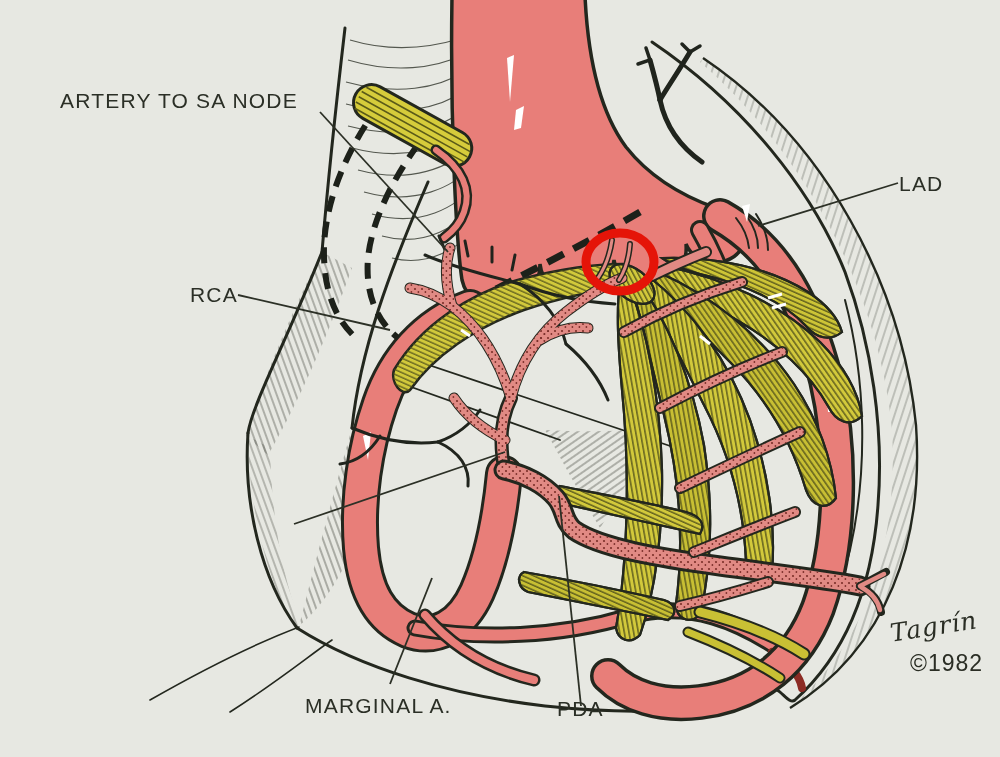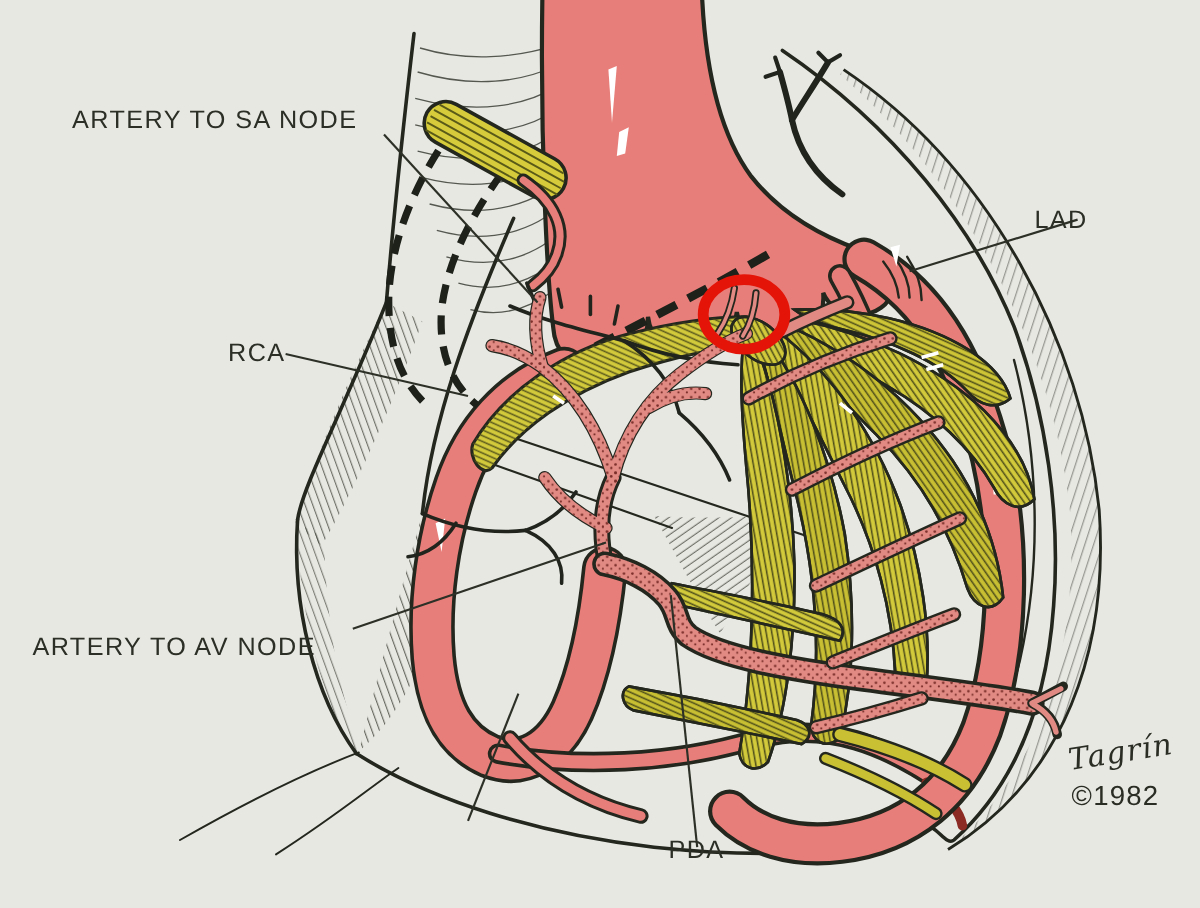--- a/index.html
+++ b/index.html
@@ -11,21 +11,21 @@
   #art{position:absolute;left:0;top:0;}
   .lbl{
     position:absolute;color:#2b2f26;font-size:21px;letter-spacing:1.2px;
     white-space:nowrap;user-select:none;
   }
   .sig-name{
     position:absolute;color:#2a2d24;font-family:"DejaVu Serif",serif;
     font-style:italic;font-size:25px;transform:rotate(-9deg);letter-spacing:1px;
   }
   .sig-year{
-    position:absolute;color:#2a2d24;font-size:23px;letter-spacing:1px;
+    position:absolute;color:#2a2d24;font-size:23px;letter-spacing:1px;margin-left:17px;
   }
 </style>
 </head>
 <body>
 
 <div id="stage">
 
 <svg id="art" width="1000" height="757" viewBox="0 0 1000 757">
   <defs>
     <pattern id="stip" patternUnits="userSpaceOnUse" width="7" height="7">
@@ -318,19 +318,19 @@
     <path d="M294,524 L505,452"></path>
     <path d="M390,684 L432,578"></path>
     <path d="M581,706 L559,496"></path>
   </g>
 
   <ellipse cx="620" cy="262" rx="34" ry="29" fill="none" stroke="#e51408" stroke-width="9"></ellipse>
 </svg>
 
   <div class="lbl" style="left:60px;top:89px">ARTERY TO SA NODE</div>
   <div class="lbl" style="left:190px;top:283px">RCA</div>
-  <div class="lbl" style="left:862px;top:172px">LAD</div>
-  <div class="lbl" style="left:27px;top:528px">ARTERY TO AV NODE</div>
+  <div class="lbl" style="left:899px;top:172px">LAD</div>
+  <div class="lbl" style="left:305px;top:694px">MARGINAL A.</div>
   <div class="lbl" style="left:557px;top:697px">PDA</div>
 
   <div class="sig-name" style="left:890px;top:612px">Tagrín</div>
   <div class="sig-year" style="left:893px;top:650px">©1982</div>
 </div>
 
 </body></html>

